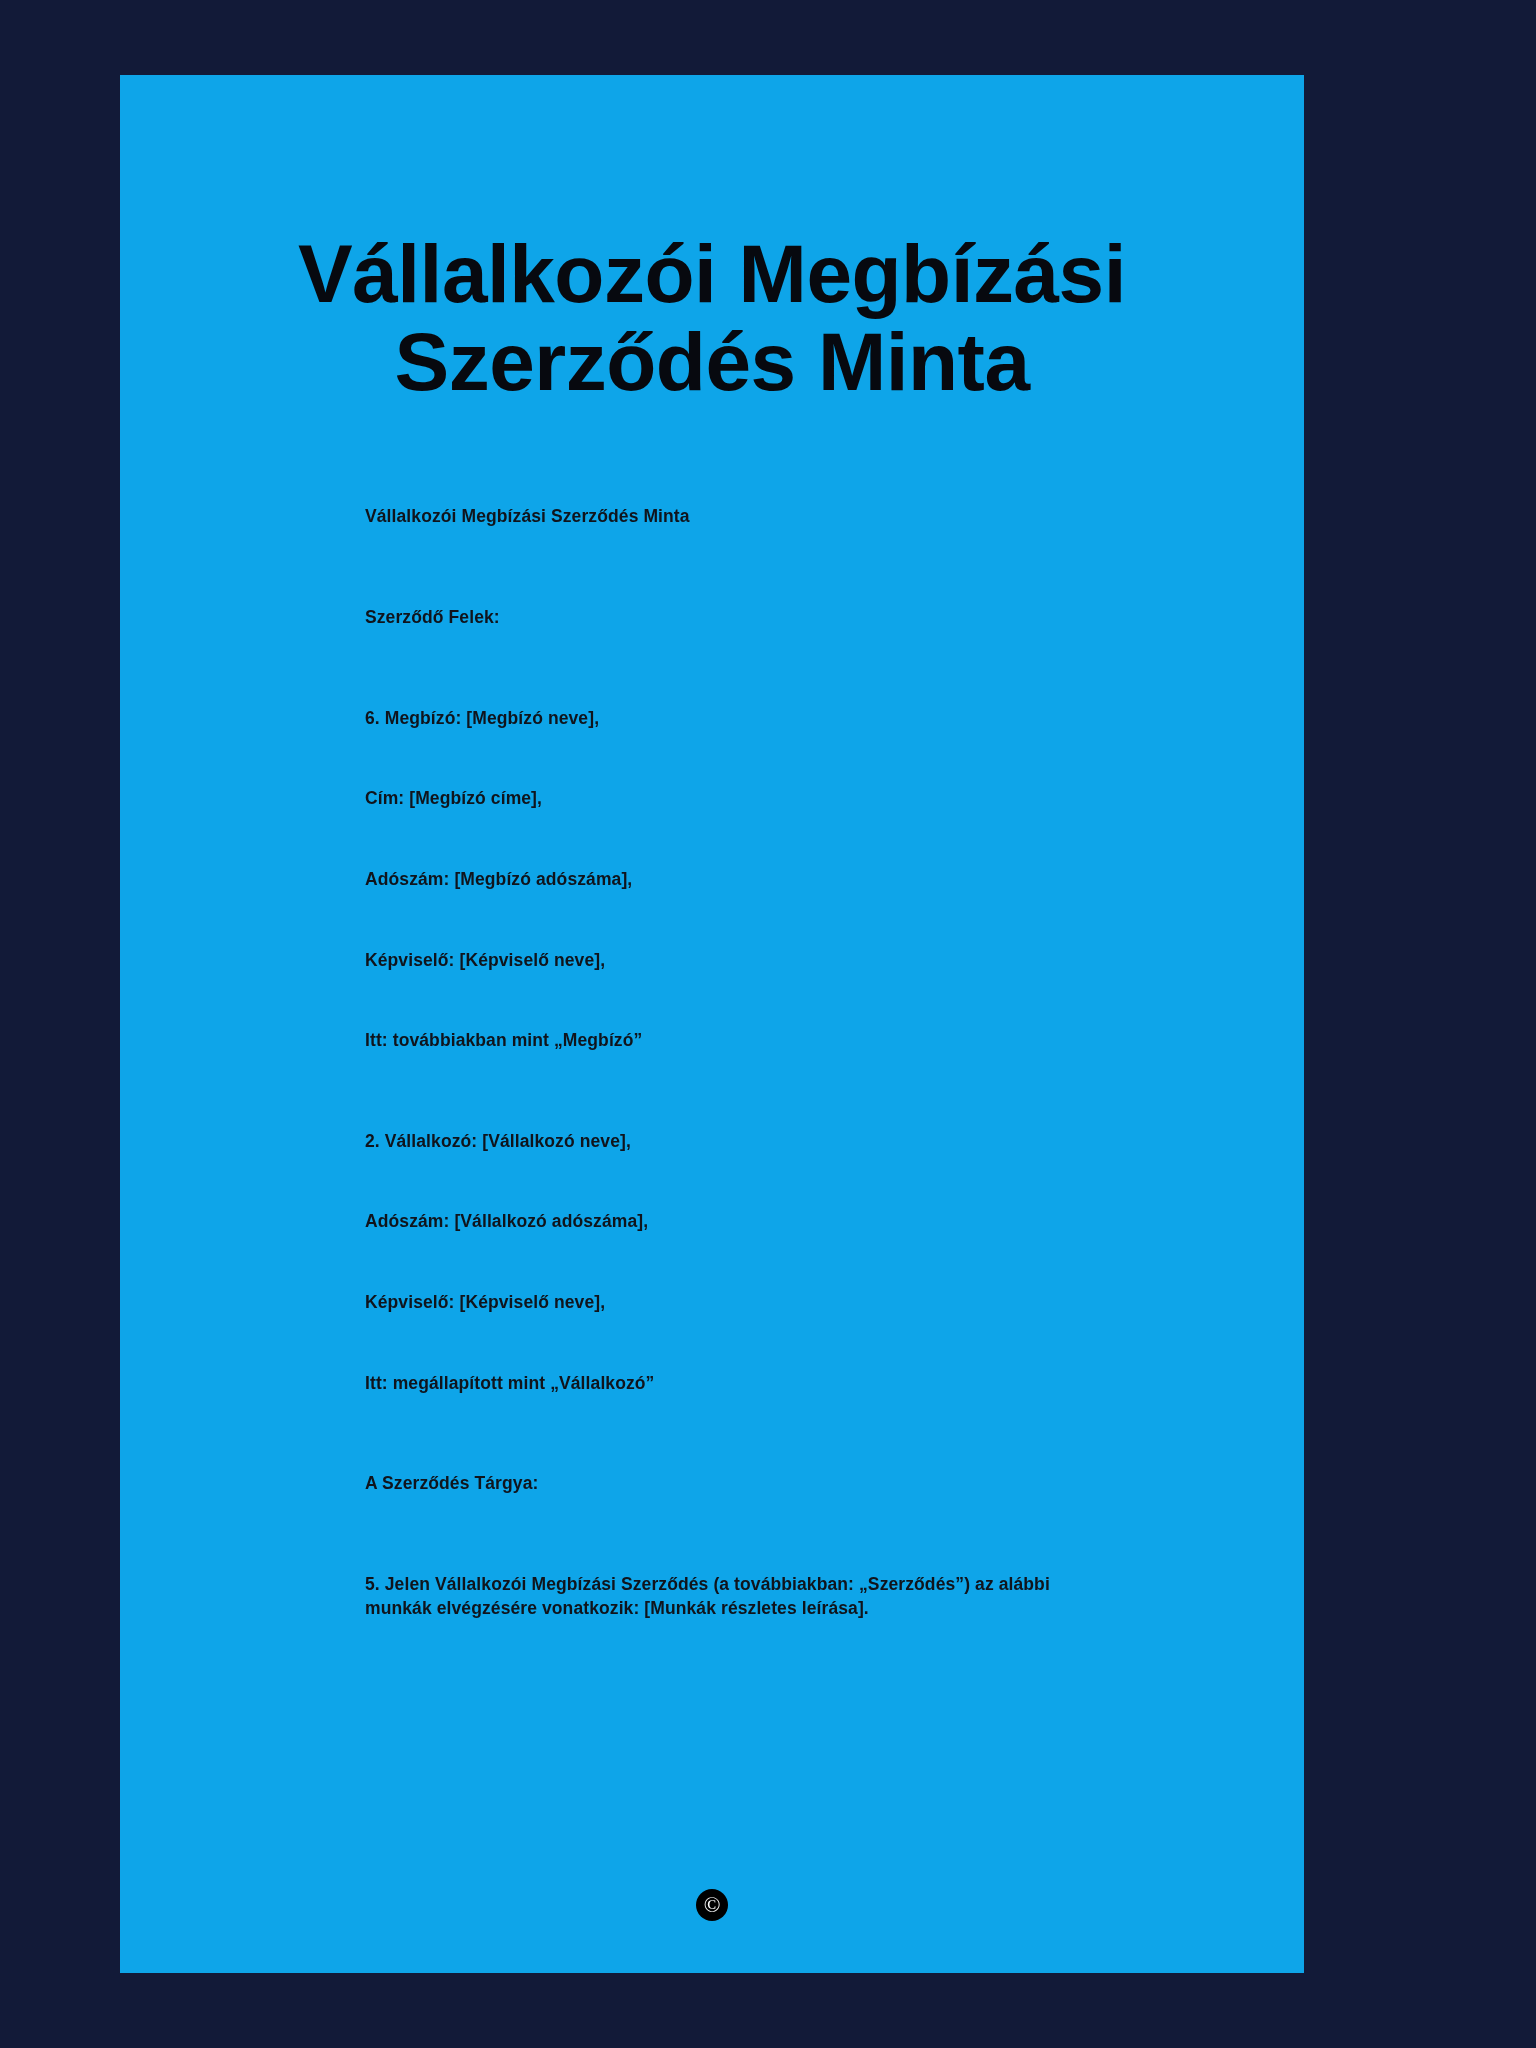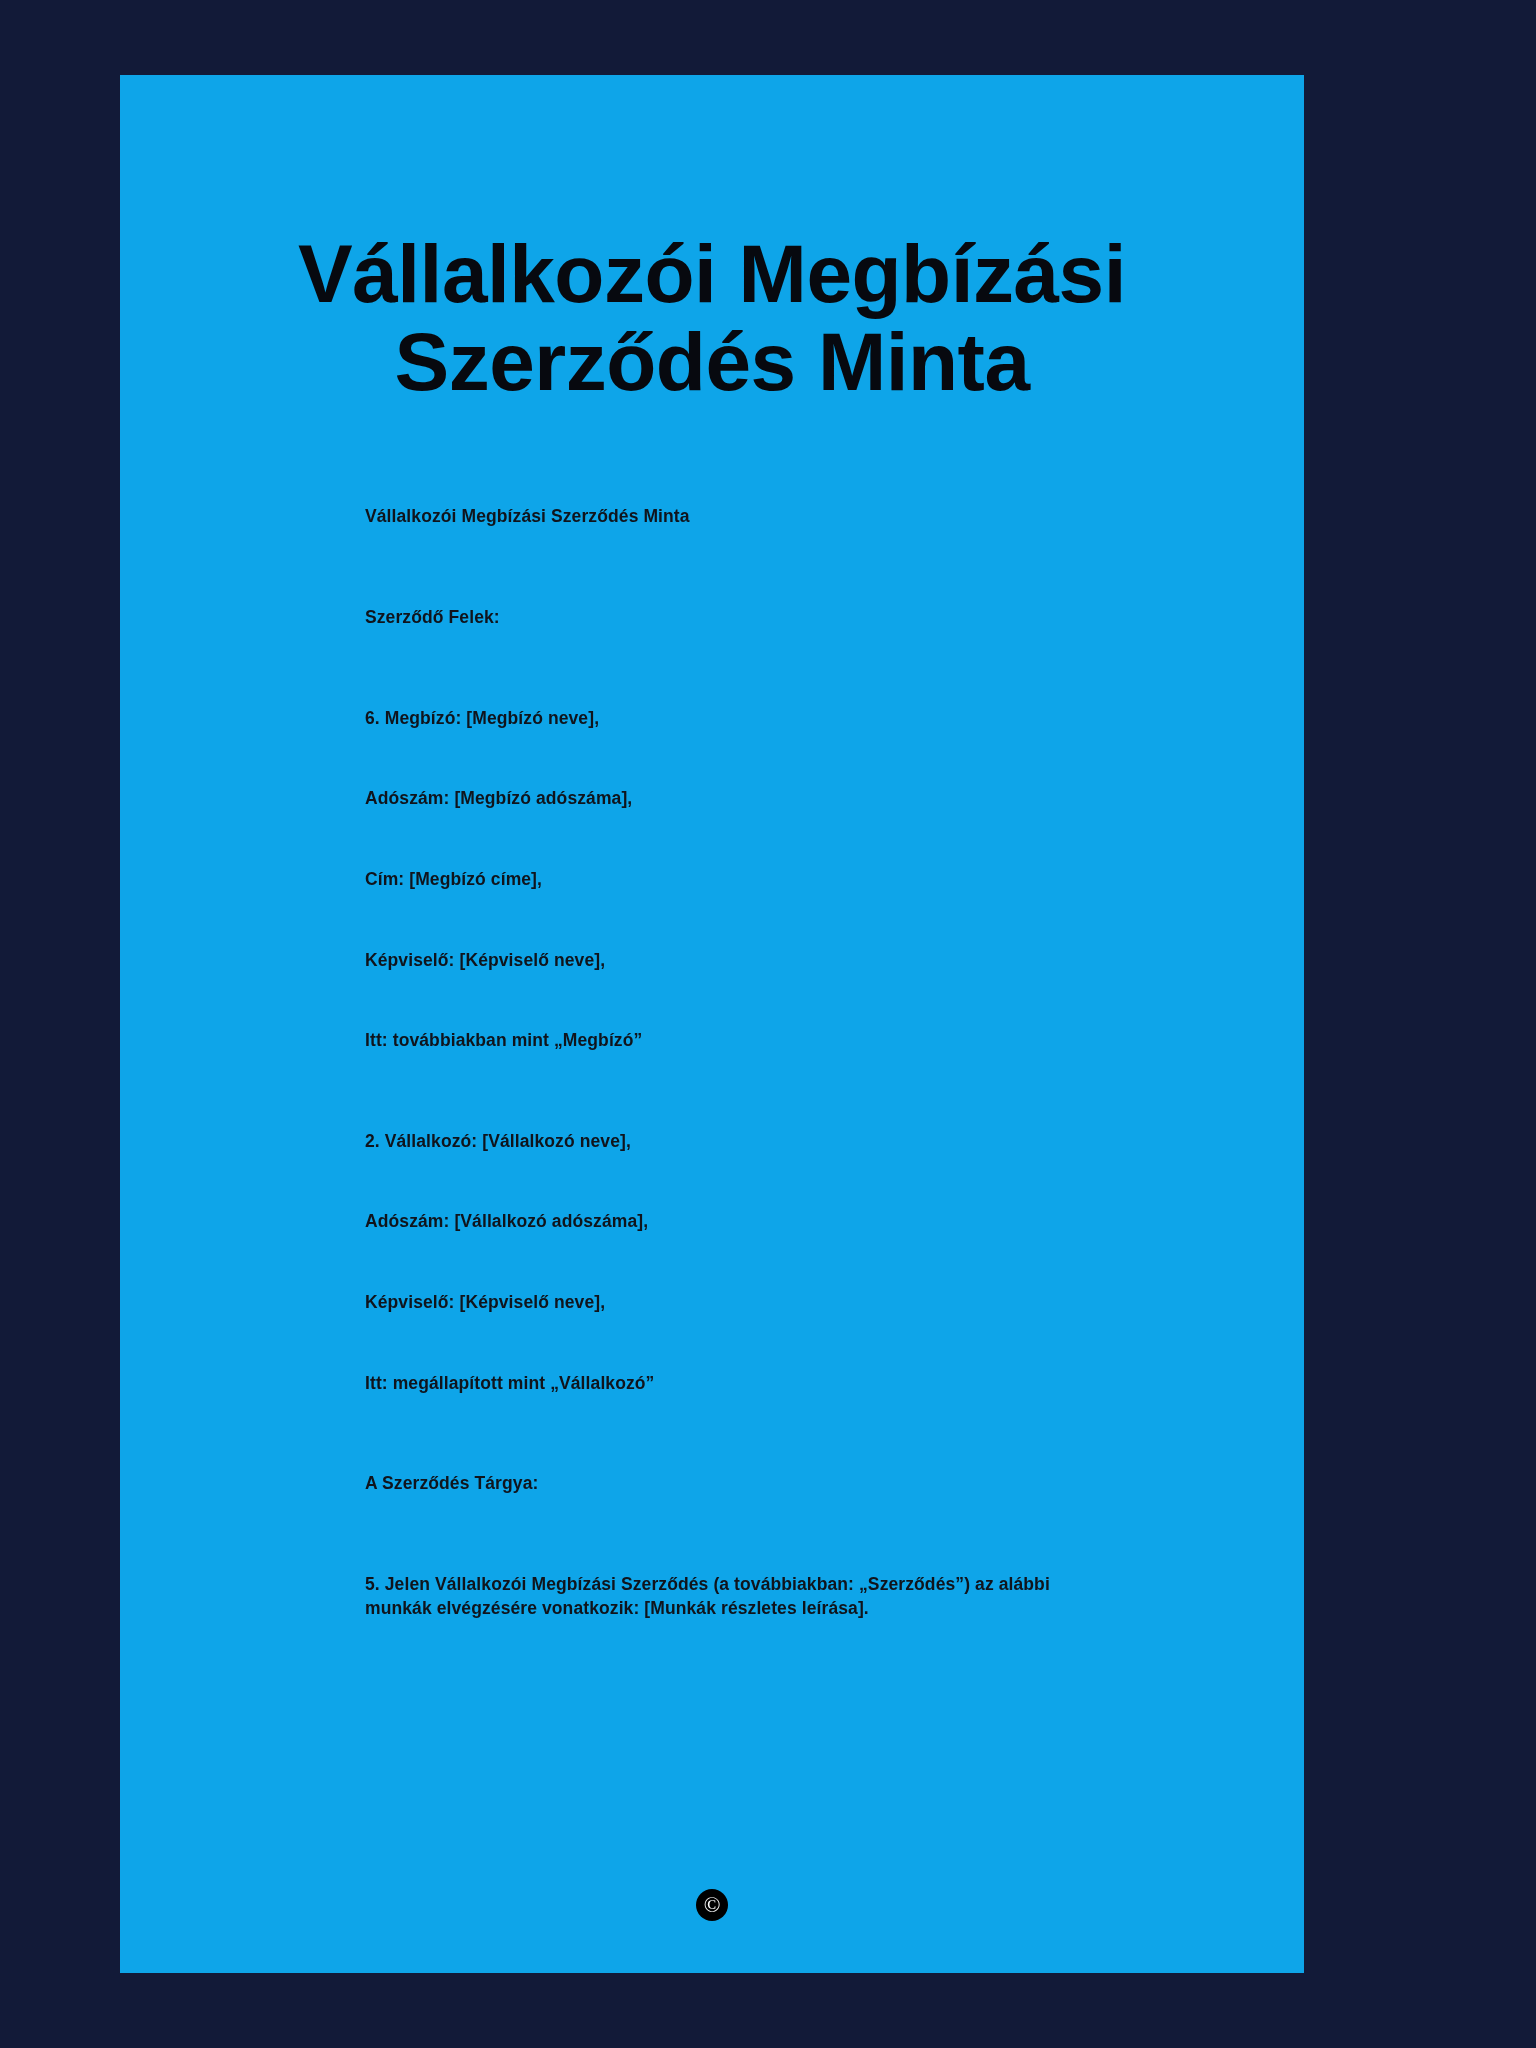--- a/index.html
+++ b/index.html
@@ -73,22 +73,22 @@
 <body>
 
 <div class="page">
 
   <h1 class="doc-title">Vállalkozói Megbízási Szerződés Minta</h1>
 
   <div class="body-block">
     <p class="para gap-big">Vállalkozói Megbízási Szerződés Minta</p>
     <p class="para gap-big">Szerződő Felek:</p>
     <p class="para">6. Megbízó: [Megbízó neve],</p>
+    <p class="para">Cím: [Megbízó címe],</p>
     <p class="para">Adószám: [Megbízó adószáma],</p>
-    <p class="para">Cím: [Megbízó címe],</p>
     <p class="para">Képviselő: [Képviselő neve],</p>
     <p class="para gap-big">Itt: továbbiakban mint „Megbízó”</p>
     <p class="para">2. Vállalkozó: [Vállalkozó neve],</p>
     <p class="para">Adószám: [Vállalkozó adószáma],</p>
     <p class="para">Képviselő: [Képviselő neve],</p>
     <p class="para gap-big">Itt: megállapított mint „Vállalkozó”</p>
     <p class="para gap-big">A Szerződés Tárgya:</p>
     <p class="para gap-big">5. Jelen Vállalkozói Megbízási Szerződés (a továbbiakban: „Szerződés”) az alábbi munkák elvégzésére vonatkozik: [Munkák részletes leírása].</p>
   </div>
 

